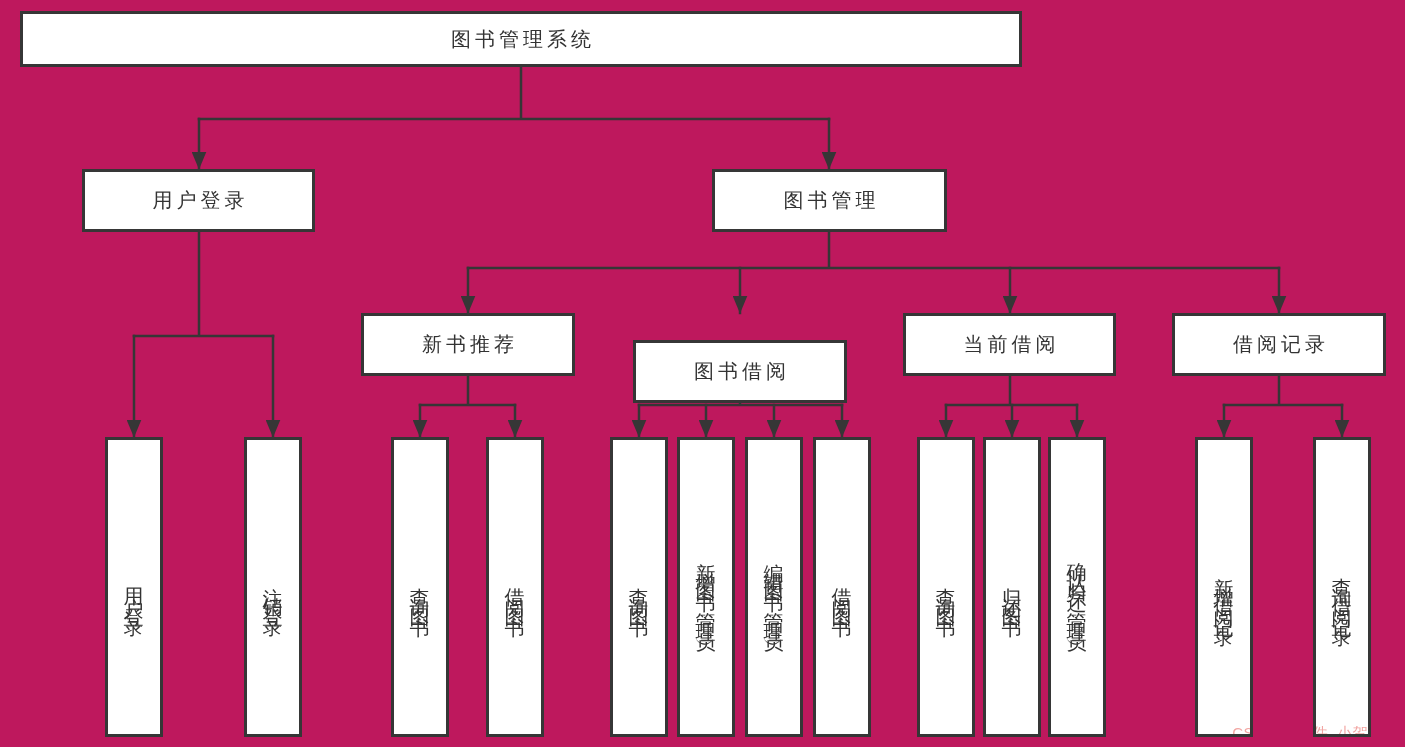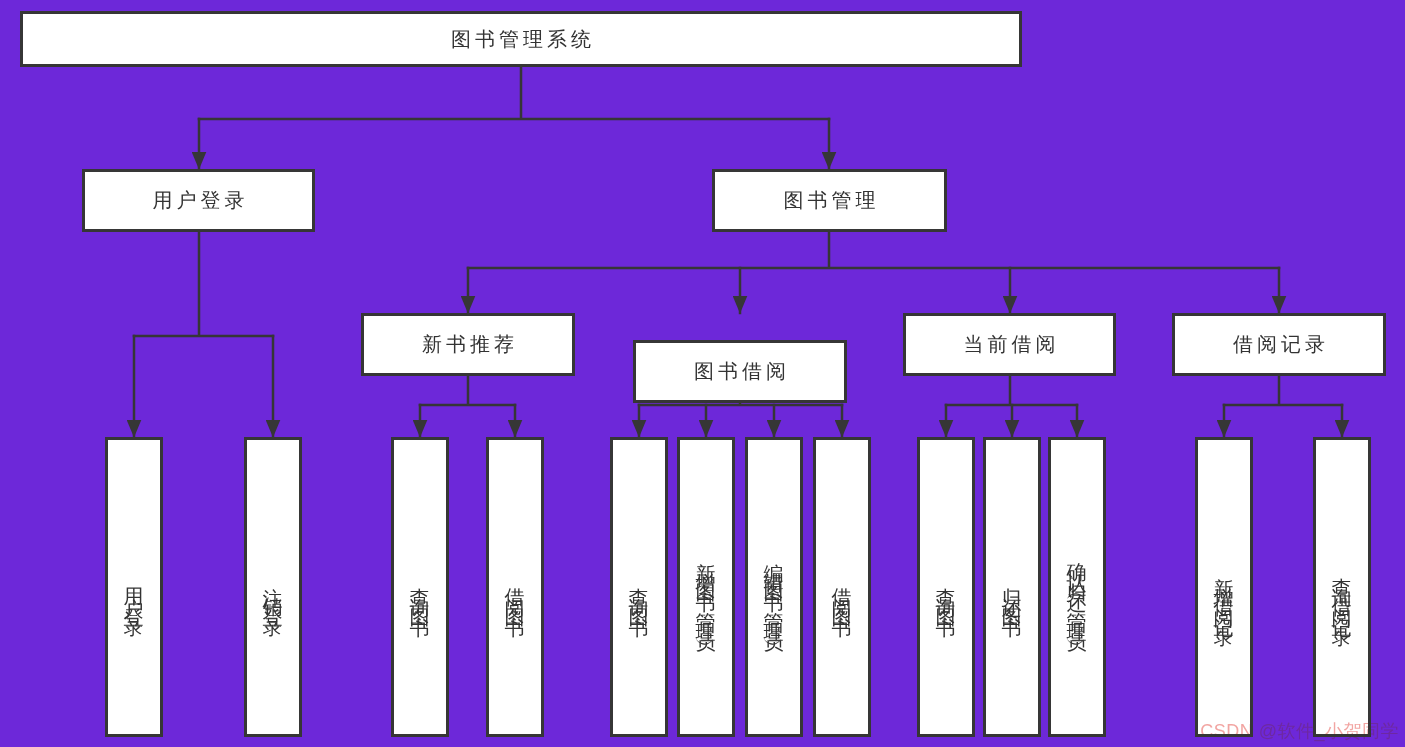--- a/index.html
+++ b/index.html
@@ -5,21 +5,21 @@
   html, body {
     margin: 0;
     padding: 0;
     background: #ffffff;
     font-family: "Liberation Sans", sans-serif;
   }
   .canvas {
     position: relative;
     width: 1405px;
     height: 747px;
-    background: #6d28d9;
+    background: #be185d;
     overflow: hidden;
   }
   .connectors {
     position: absolute;
     left: 0;
     top: 0;
     width: 1405px;
     height: 747px;
   }
   .node {
@@ -42,21 +42,21 @@
     writing-mode: vertical-rl;
     text-orientation: mixed;
     letter-spacing: 10px;
     padding-top: 10px; 
     line-height: 1;
   }
   .watermark {
     position: absolute;
     right: 6px;
     bottom: 4px;
-    font-size: 18px;
+    font-size: 15px;
     color: #f2a5a2;
     letter-spacing: 0.5px;
     mix-blend-mode: darken;
     white-space: nowrap;
   }
 </style>
 </head>
 <body>
 
 <div class="canvas">

